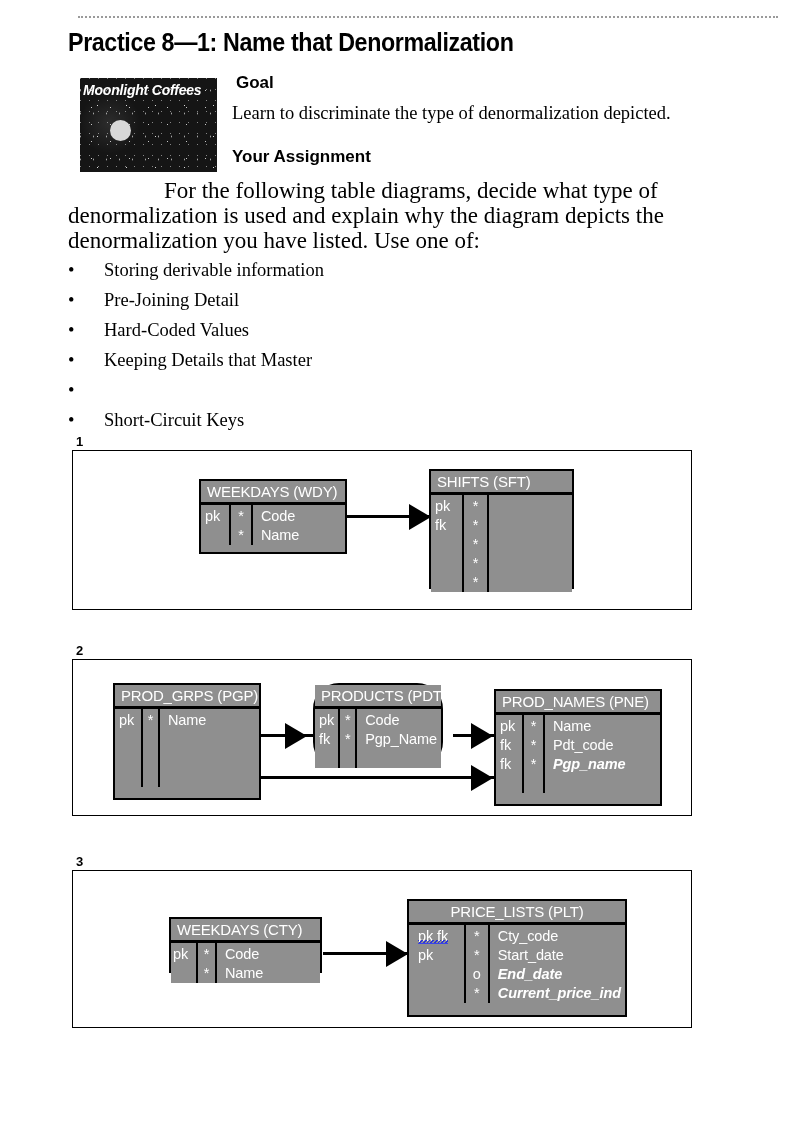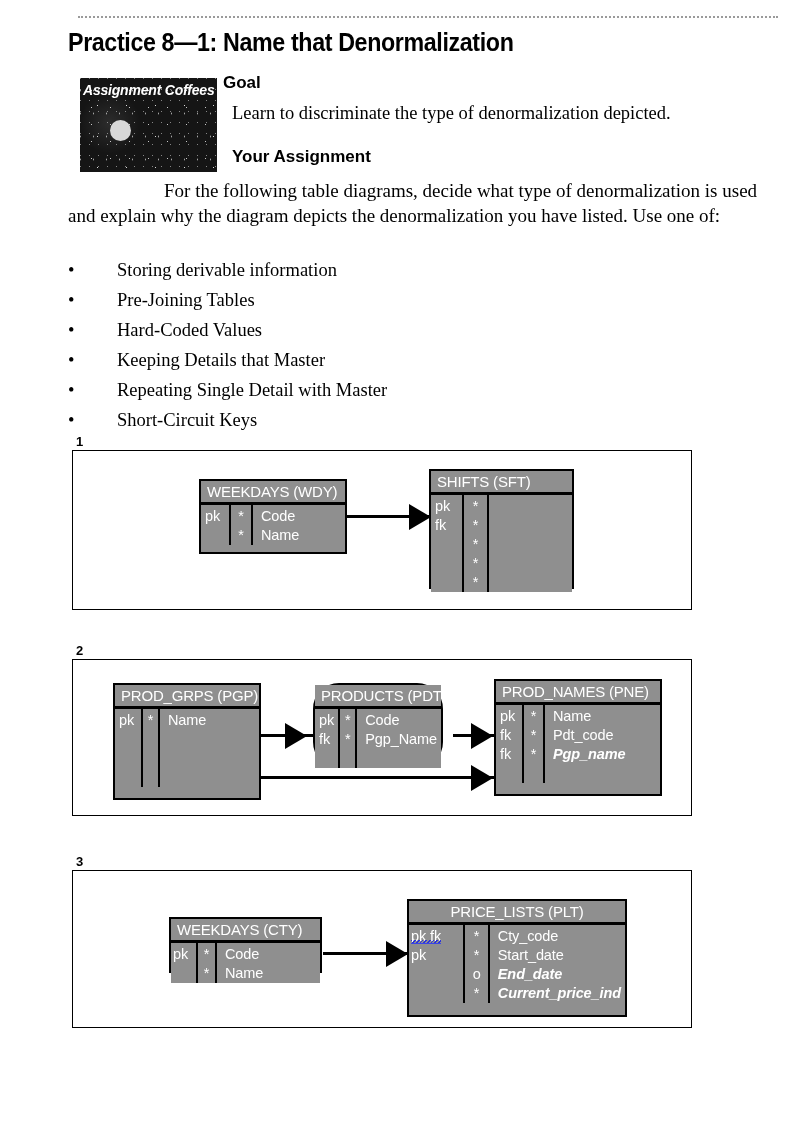--- a/index.html
+++ b/index.html
@@ -100,21 +100,21 @@
     font-family: "Liberation Serif", serif;
     font-size: 18.5px;
     white-space: nowrap;
   }
   .para-block {
     position: absolute;
     left: 68px;
     top: 178px;
     width: 690px;
     font-family: "Liberation Serif", serif;
-    font-size: 19px;
+    font-size: 23px;
     line-height: 25px;
     text-indent: 96px;
   }
 
   .bullets {
     position: absolute;
     left: 68px;
     top: 255px;
     width: 600px;
   }
@@ -126,21 +126,21 @@
     line-height: 30px;
   }
   .bullet-dot {
     position: absolute;
     left: 0;
     width: 14px;
     text-align: left;
   }
   .bullet-text {
     position: absolute;
-    left: 49px;
+    left: 36px;
     white-space: nowrap;
   }
 
   
   .diagram-num {
     position: absolute;
     font-family: "Liberation Sans", sans-serif;
     font-weight: bold;
     font-size: 13px;
   }
@@ -243,49 +243,48 @@
 </head>
 <body>
 
 <div class="top-rule"></div>
 
 <div class="page-title">Practice 8—1: Name that Denormalization</div>
 
 <div class="logo">
   <div class="logo-stars"></div>
   <div class="logo-moon"></div>
-  <div class="logo-caption">Assignment Coffees</div>
+  <div class="logo-caption">Moonlight Coffees</div>
 </div>
 
-<div class="h-sans" style="left:223px; top:73px;">Goal</div>
+<div class="h-sans" style="left:236px; top:73px;">Goal</div>
 <div class="body-line" style="left:232px; top:103px;">Learn to discriminate the type of denormalization depicted.</div>
 
 <div class="h-sans" style="left:232px; top:147px;">Your Assignment</div>
 <div class="para-block">For the following table diagrams, decide what type of denormalization is used and explain why the diagram depicts the denormalization you have listed. Use one of:</div>
 
 <div class="bullets">
   <div class="bullet-row">
     <span class="bullet-dot">•</span>
     <span class="bullet-text">Storing derivable information</span>
   </div>
   <div class="bullet-row">
     <span class="bullet-dot">•</span>
-    <span class="bullet-text">Pre-Joining Tables</span>
+    <span class="bullet-text">Pre-Joining Detail</span>
   </div>
   <div class="bullet-row">
     <span class="bullet-dot">•</span>
     <span class="bullet-text">Hard-Coded Values</span>
   </div>
   <div class="bullet-row">
     <span class="bullet-dot">•</span>
     <span class="bullet-text">Keeping Details that Master</span>
   </div>
   <div class="bullet-row">
     <span class="bullet-dot">•</span>
-    <span class="bullet-text">Repeating Single Detail with Master</span>
   </div>
   <div class="bullet-row">
     <span class="bullet-dot">•</span>
     <span class="bullet-text">Short-Circuit Keys</span>
   </div>
 </div>
 
 <div class="diagram-num" style="left:76px; top:434px;">1</div>
 <div class="diagram-frame" style="left:72px; top:450px; width:618px; height:158px;">
 
@@ -373,21 +372,21 @@
         <div class="cell-line">*</div>
         <div class="cell-line">*</div>
       </div>
       <div class="col-attr">
         <div class="cell-line">Code</div>
         <div class="cell-line">Pgp_Name</div>
       </div>
     </div>
   </div>
 
-  <div class="ertable" style="left:421px; top:19px; width:168px; height:117px;">
+  <div class="ertable" style="left:421px; top:29px; width:168px; height:117px;">
     <div class="ertable-title">PROD_NAMES (PNE)</div>
     <div class="ertable-body">
       <div class="col-key" style="width:28px;">
         <div class="cell-line">pk</div>
         <div class="cell-line">fk</div>
         <div class="cell-line">fk</div>
         <div class="cell-line blank">.</div>
       </div>
       <div class="col-mand" style="width:21px;">
         <div class="cell-line">*</div>
@@ -422,21 +421,21 @@
       <div class="col-attr">
         <div class="cell-line">Code</div>
         <div class="cell-line">Name</div>
       </div>
     </div>
   </div>
 
   <div class="ertable" style="left:334px; top:28px; width:220px; height:118px;">
     <div class="ertable-title" style="text-align:center; padding-left:0;">PRICE_LISTS (PLT)</div>
     <div class="ertable-body">
-      <div class="col-key" style="width:58px; padding-left:2px;">
+      <div class="col-key" style="width:58px; padding-left:9px;">
         <div class="cell-line misspelled">pk fk</div>
         <div class="cell-line">pk</div>
         <div class="cell-line blank">.</div>
         <div class="cell-line blank">.</div>
       </div>
       <div class="col-mand" style="width:25px;">
         <div class="cell-line">*</div>
         <div class="cell-line">*</div>
         <div class="cell-line">o</div>
         <div class="cell-line">*</div>

